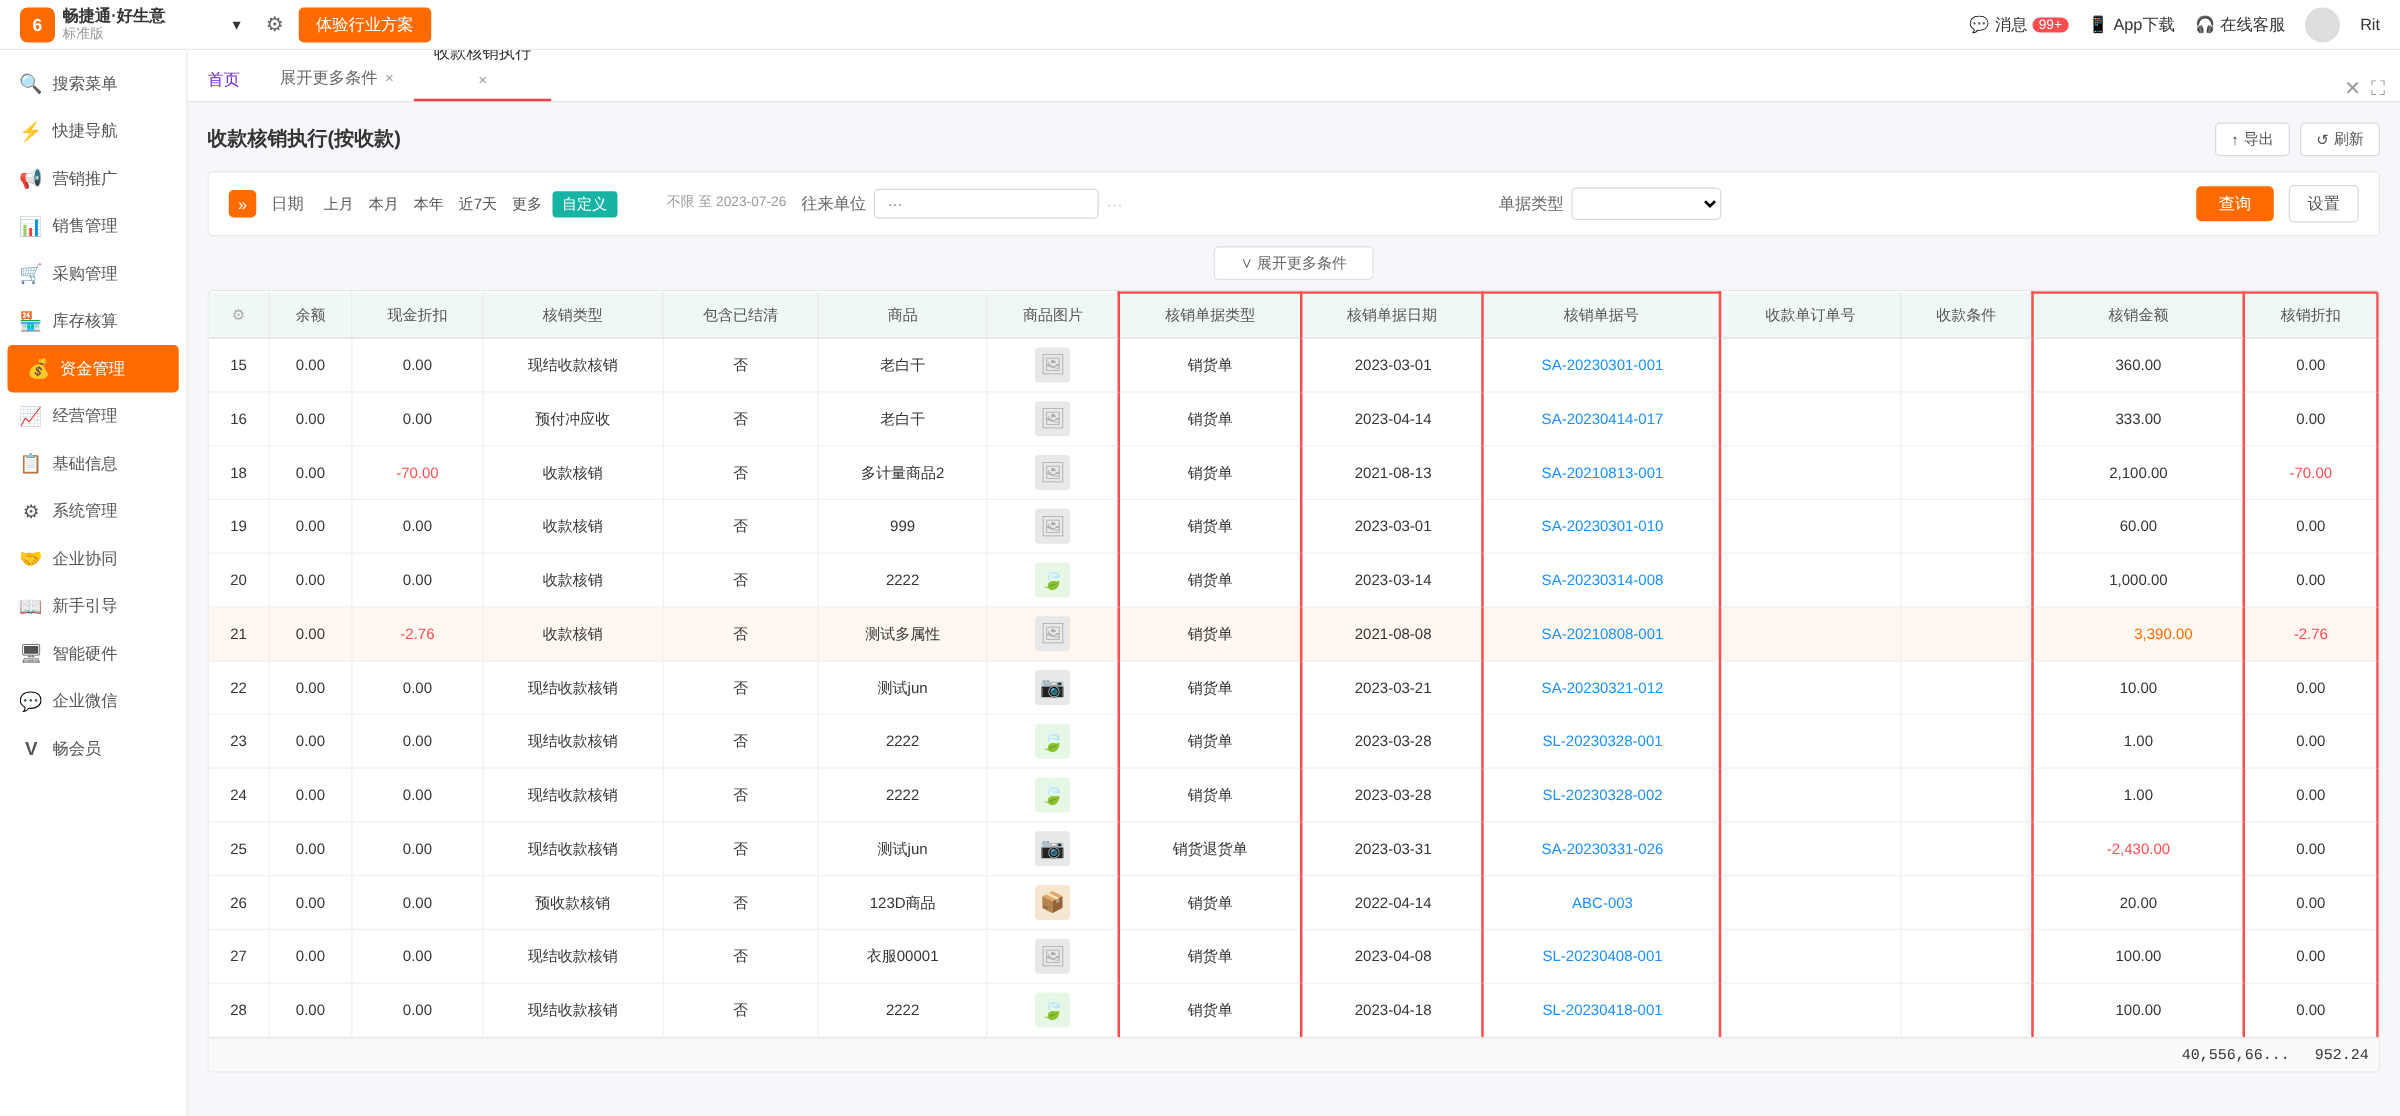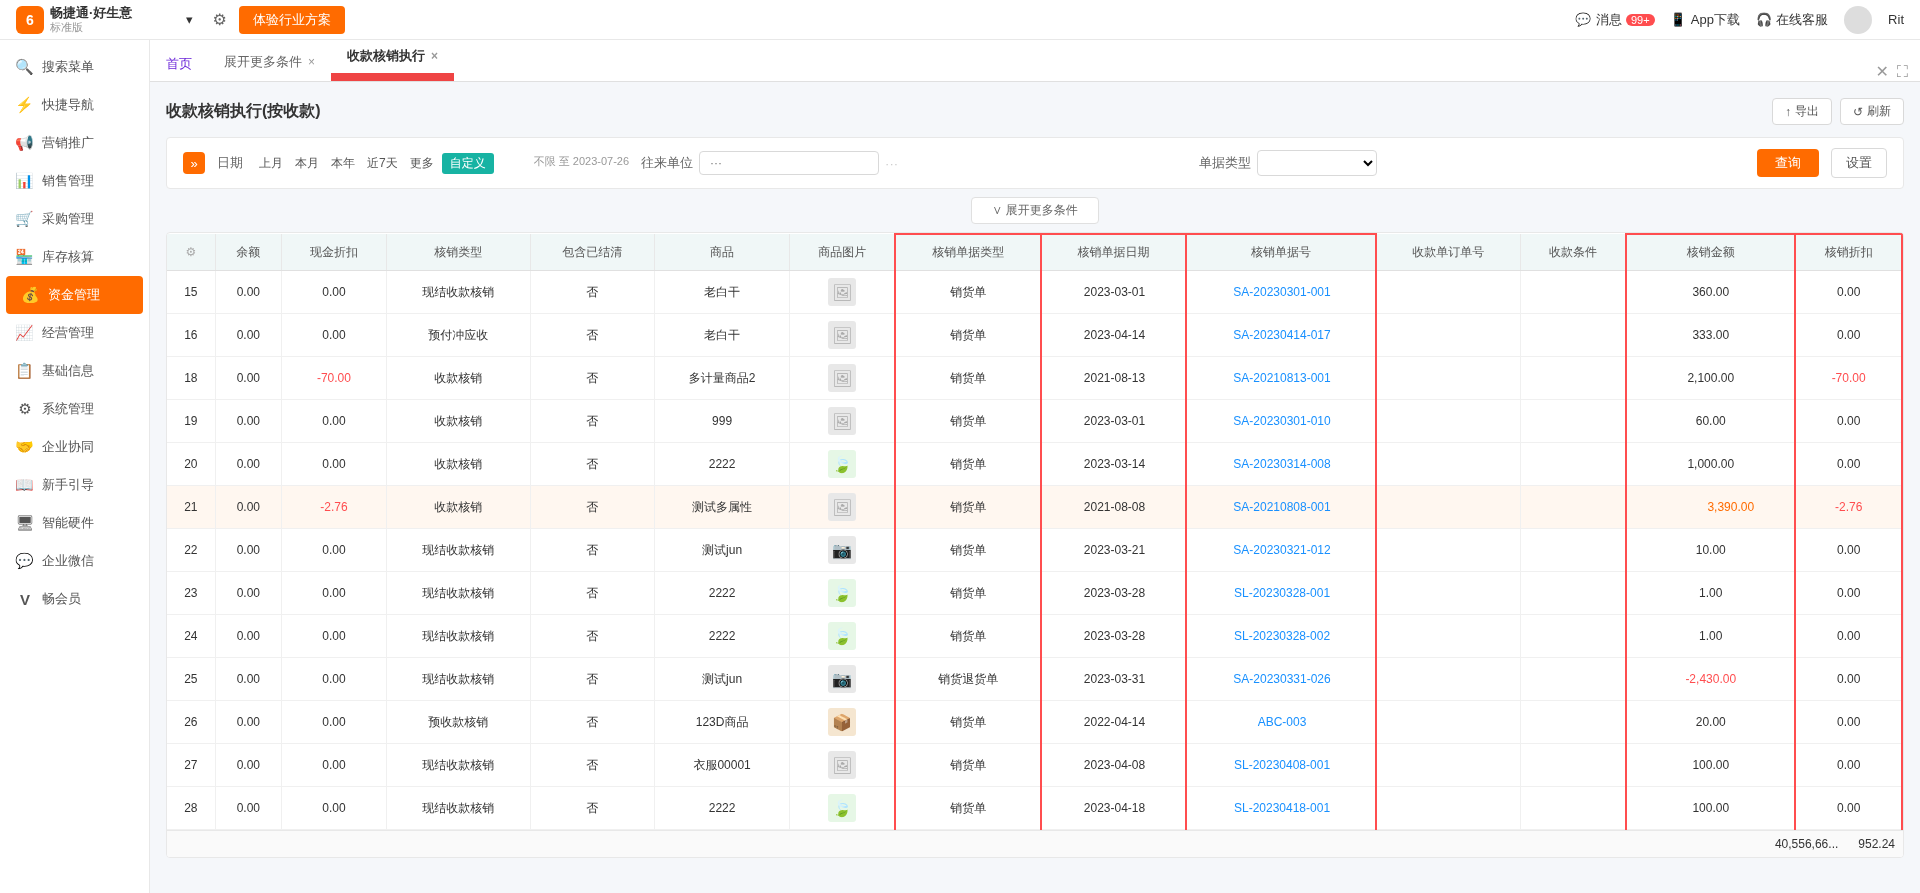--- a/index.html
+++ b/index.html
@@ -25,21 +25,21 @@
     .sidebar-item { display: flex; align-items: center; gap: 8px; padding: 10px 16px; cursor: pointer; color: #555; font-size: 13px; }
     .sidebar-item.active { background: #ff6b00; color: white; border-radius: 4px; margin: 0 6px; }
     .sidebar-icon { width: 18px; height: 18px; display: flex; align-items: center; justify-content: center; font-size: 15px; }
 
     
     .main-content { flex: 1; display: flex; flex-direction: column; overflow: hidden; }
 
     
     .tab-bar { height: 42px; background: #fff; border-bottom: 1px solid #e0e0e0; display: flex; align-items: end; padding: 0 0 0 0; }
     .tab { padding: 8px 16px; cursor: pointer; color: #666; font-size: 13px; border-bottom: 2px solid transparent; display: flex; align-items: center; gap: 6px; }
-    .tab.active { color: #333; border-bottom: 8px solid #ef4444; font-weight: 700; }
+    .tab.active { color: #333; border-bottom: 2px solid #ef4444; font-weight: 400; flex-direction: column; }
     .tab-close { color: #999; font-size: 12px; cursor: pointer; }
     .tab-home { padding: 8px 16px; color: #6d28d9; font-size: 13px; }
     .tab-bar-right { margin-left: auto; display: flex; align-items: center; gap: 8px; padding-right: 12px; color: #999; font-size: 16px; }
 
     
     .page-area { flex: 1; overflow: auto; background: #f5f7fa; padding: 16px; }
     .page-title-bar { display: flex; align-items: center; justify-content: space-between; margin-bottom: 12px; }
     .page-title { font-size: 16px; font-weight: 600; color: #333; }
     .page-actions { display: flex; gap: 8px; }
     .btn-export { background: #fff; border: 1px solid #d9d9d9; color: #555; padding: 4px 12px; border-radius: 4px; cursor: pointer; font-size: 12px; display: flex; align-items: center; gap: 4px; }
@@ -80,21 +80,21 @@
 
     .thead-h1-top { border-top: 2px solid #ff4d4f; border-left: 2px solid #ff4d4f; border-right: 2px solid #ff4d4f; }
     .thead-h2-top { border-top: 2px solid #ff4d4f; border-left: 2px solid #ff4d4f; border-right: 2px solid #ff4d4f; }
     .thead-h3-top { border-top: 2px solid #ff4d4f; border-left: 2px solid #ff4d4f; border-right: 2px solid #ff4d4f; }
     .td-h1 { border-left: 2px solid #ff4d4f; border-right: 2px solid #ff4d4f; }
     .td-h2 { border-left: 2px solid #ff4d4f; border-right: 2px solid #ff4d4f; padding-left: 10px; }
     .td-h3 { border-left: 2px solid #ff4d4f; border-right: 2px solid #ff4d4f; }
 
     
     .table-footer { background: #fafafa; border-top: 1px solid #e8e8e8; padding: 6px 8px; display: flex; justify-content: flex-end; gap: 20px; font-size: 12px; color: #333; }
-    .footer-item { display: flex; align-items: center; gap: 4px; }
+    .footer-item { display: flex; align-items: center; gap: 4px; font-family: Liberation Mono, monospace; }
 
     
     .table-wrapper::-webkit-scrollbar { height: 6px; width: 6px; }
     .table-wrapper::-webkit-scrollbar-thumb { background: #ccc; border-radius: 3px; }
 
     
     .img-placeholder { width: 28px; height: 28px; background: #e8e8e8; border-radius: 3px; display: inline-flex; align-items: center; justify-content: center; color: #aaa; font-size: 16px; }
     .img-placeholder-green { background: #e6f7e6; color: #52c41a; }
     .img-placeholder-brown { background: #f5e6d0; color: #a0522d; }
   </style>

